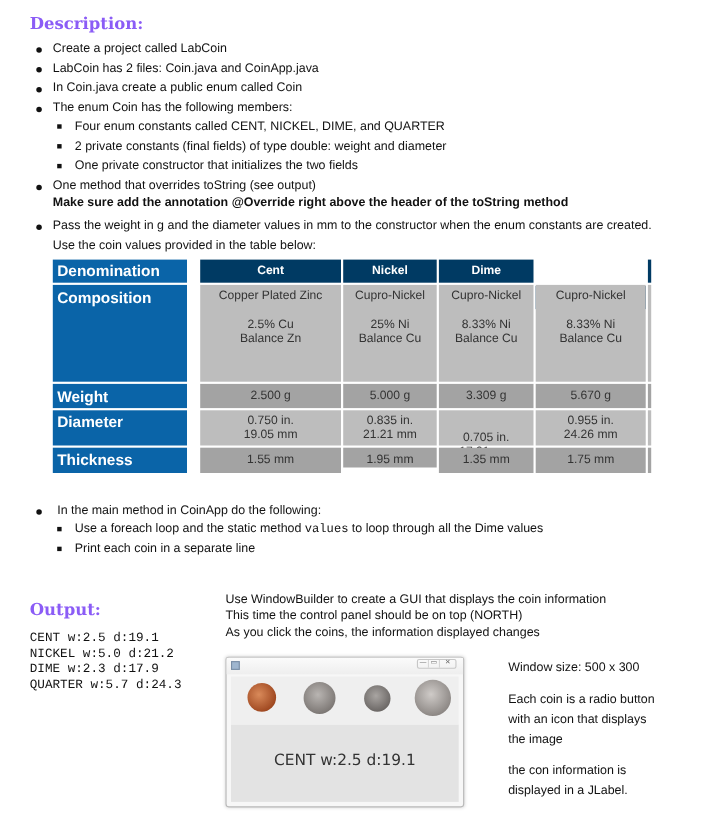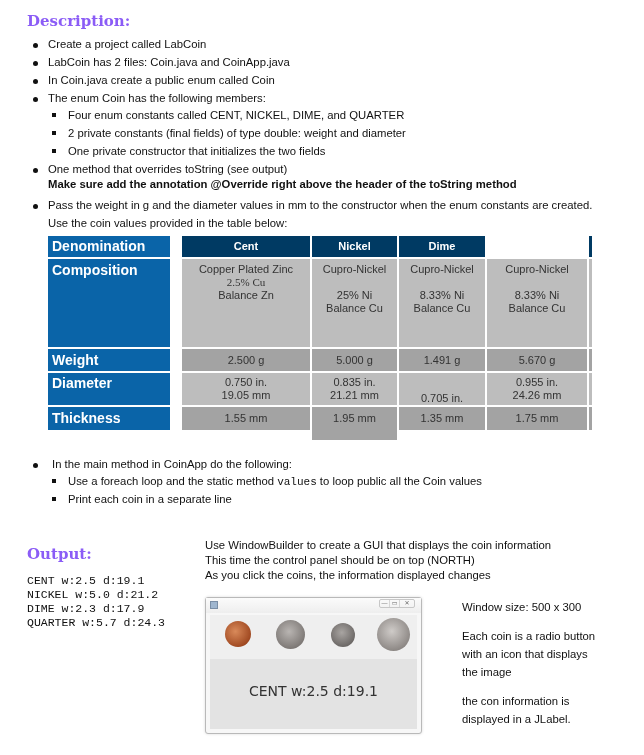--- a/index.html
+++ b/index.html
@@ -67,21 +67,21 @@
   <div class="rowhead" style="left:48px;top:407px;height:23px;line-height:23px;">Thickness</div>
 
   <div class="cell colhead" style="left:182px;top:236px;width:128px;height:21px;line-height:21px;text-align:center;">Cent</div>
   <div class="cell colhead" style="left:312px;top:236px;width:85px;height:21px;line-height:21px;">Nickel</div>
   <div class="cell colhead" style="left:399px;top:236px;width:86px;height:21px;line-height:21px;">Dime</div>
   <div class="cell colhead" style="left:487px;top:236px;width:100px;height:21px;line-height:21px;margin-top:24px;">Quarter Dollar</div>
   <div class="cell colhead" style="left:589px;top:236px;width:3px;height:21px;"></div>
 
   <div class="cell gray-dark" style="left:182px;top:259px;width:128px;height:88px;padding-top:4px;">
     <div>Copper Plated Zinc</div>
-    <div style="font-family:Liberation Serif, serif;">2.5% Cu</div>
+    <div style="margin-top:13px;">2.5% Cu</div>
     <div>Balance Zn</div>
   </div>
   <div class="cell gray-dark" style="left:312px;top:259px;width:85px;height:88px;padding-top:4px;">
     <div>Cupro-Nickel</div>
     <div style="margin-top:13px;">25% Ni</div>
     <div>Balance Cu</div>
   </div>
   <div class="cell gray-dark" style="left:399px;top:259px;width:86px;height:88px;padding-top:4px;">
     <div>Cupro-Nickel</div>
     <div style="margin-top:13px;">8.33% Ni</div>
@@ -89,21 +89,21 @@
   </div>
   <div class="cell gray-dark" style="left:487px;top:259px;width:100px;height:88px;padding-top:4px;">
     <div>Cupro-Nickel</div>
     <div style="margin-top:13px;">8.33% Ni</div>
     <div>Balance Cu</div>
   </div>
   <div class="cell gray-dark" style="left:589px;top:259px;width:3px;height:88px;"></div>
 
   <div class="cell gray-light" style="left:182px;top:349px;width:128px;height:22px;line-height:22px;">2.500 g</div>
   <div class="cell gray-light" style="left:312px;top:349px;width:85px;height:22px;line-height:22px;">5.000 g</div>
-  <div class="cell gray-light" style="left:399px;top:349px;width:86px;height:22px;line-height:22px;">1.491 g</div>
+  <div class="cell gray-light" style="left:399px;top:349px;width:86px;height:22px;line-height:22px;">3.309 g</div>
   <div class="cell gray-light" style="left:487px;top:349px;width:100px;height:22px;line-height:22px;">5.670 g</div>
   <div class="cell gray-light" style="left:589px;top:349px;width:3px;height:22px;"></div>
 
   <div class="cell gray-dark" style="left:182px;top:373px;width:128px;height:32px;padding-top:3px;">
     <div>0.750 in.</div>
     <div>19.05 mm</div>
   </div>
   <div class="cell gray-dark" style="left:312px;top:373px;width:85px;height:32px;padding-top:3px;">
     <div>0.835 in.</div>
     <div>21.21 mm</div>
@@ -112,31 +112,31 @@
     <div>0.705 in.</div>
     <div>17.91 mm</div>
   </div>
   <div class="cell gray-dark" style="left:487px;top:373px;width:100px;height:32px;padding-top:3px;">
     <div>0.955 in.</div>
     <div>24.26 mm</div>
   </div>
   <div class="cell gray-dark" style="left:589px;top:373px;width:3px;height:32px;"></div>
 
   <div class="cell gray-light" style="left:182px;top:407px;width:128px;height:23px;line-height:23px;">1.55 mm</div>
-  <div class="cell gray-light" style="left:312px;top:407px;width:85px;height:33px;line-height:23px;">1.95 mm</div>
+  <div class="cell gray-light" style="left:312px;top:407px;width:85px;height:18px;line-height:23px;">1.95 mm</div>
   <div class="cell gray-light" style="left:399px;top:407px;width:86px;height:23px;line-height:23px;">1.35 mm</div>
   <div class="cell gray-light" style="left:487px;top:407px;width:100px;height:23px;line-height:23px;">1.75 mm</div>
   <div class="cell gray-light" style="left:589px;top:407px;width:3px;height:23px;"></div>
 </div>
 
 <span class="bullet" style="left:33px;top:463px;"></span>
 <div class="line" style="left:52px;top:457px;">In the main method in CoinApp do the following:</div>
 <span class="square" style="left:52px;top:479px;"></span>
 <div class="line" style="left:68px;top:474px;">
-  <span>Use a foreach loop and the static method </span><span class="mono">values</span><span> to loop public all the Coin values</span>
+  <span>Use a foreach loop and the static method </span><span class="mono">values</span><span> to loop through all the Dime values</span>
 </div>
 <span class="square" style="left:52px;top:497px;"></span>
 <div class="line" style="left:68px;top:492px;">Print each coin in a separate line</div>
 
 <div class="heading" style="left:27px;top:545px;">Output:</div>
 <div style="position:absolute;left:27px;top:574px;font-family:'Liberation Mono',monospace;font-size:11.5px;line-height:14px;color:#111;">
   <div>CENT w:2.5 d:19.1</div>
   <div>NICKEL w:5.0 d:21.2</div>
   <div>DIME w:2.3 d:17.9</div>
   <div>QUARTER w:5.7 d:24.3</div>

